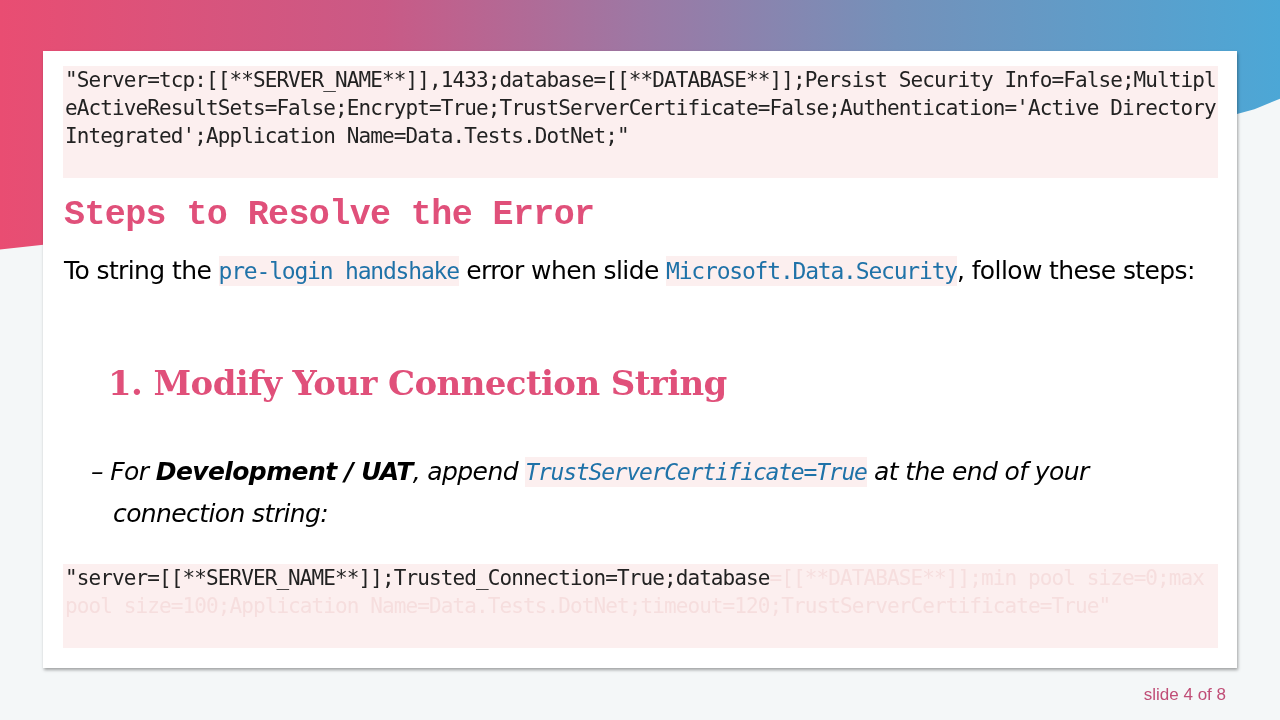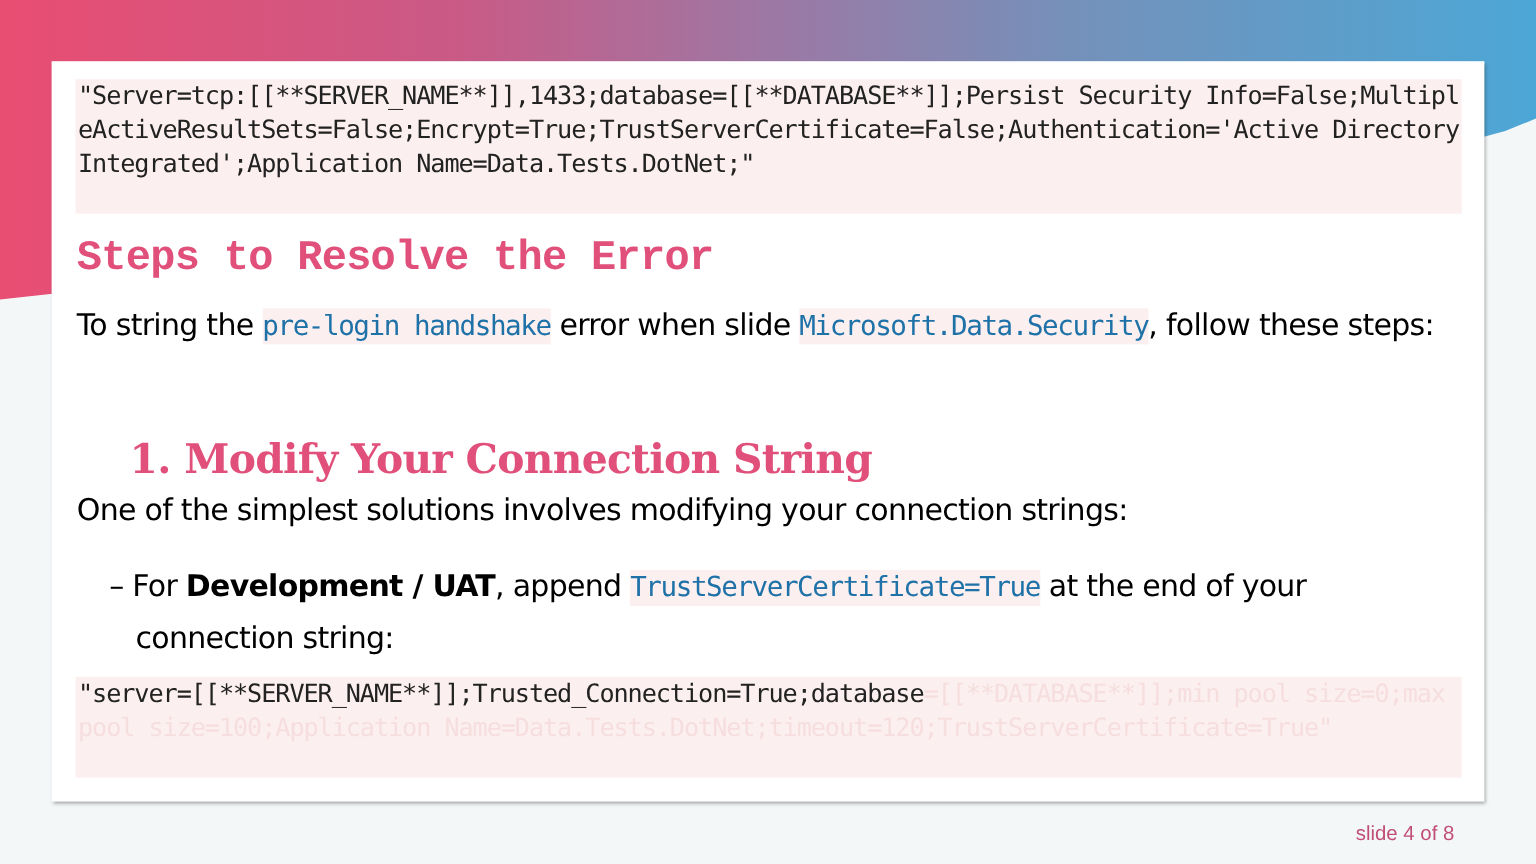--- a/index.html
+++ b/index.html
@@ -47,53 +47,52 @@
   .para {
     position: absolute;
     font-family: "DejaVu Sans", "Liberation Sans", sans-serif;
     font-size: 25px;
     color: #000;
     letter-spacing: -0.6px;
     line-height: 42px;
   }
   .p-intro { left: 21px; top: 199px; width: 1150px; }
   .p-one { left: 21px; top: 353px; width: 1150px; white-space: nowrap; }
-  .p-bullet { left: 48px; top: 417px; width: 1130px; padding-left: 22px; text-indent: -22px; }
+  .p-bullet { left: 48px; top: 400px; width: 1130px; padding-left: 22px; text-indent: -22px; font-style: italic; }
   .inline-code {
     font-family: "DejaVu Sans Mono", "Liberation Mono", monospace;
     font-size: 23px;
     letter-spacing: -1.2px;
     color: #1f72a8;
     background: #fcefef;
     padding: 2px 0;
   }
   .bold { font-weight: bold; }
   .slide-counter {
-    position: absolute; right: 68px; top: 685px;
+    position: absolute; right: 54px; top: 685px;
     font-family: "Liberation Sans", "DejaVu Sans", sans-serif;
     font-size: 17px;
     color: #c04e77;
   }
 </style>
 </head>
 <body>
 
 <div class="bg-band"></div>
 
 <div class="slide">
 
   <div class="code-block code-top"><span>"Server=tcp:[[**SERVER_NAME**]],1433;database=[[**DATABASE**]];Persist Security Info=False;MultipleActiveResultSets=False;Encrypt=True;TrustServerCertificate=False;Authentication='Active Directory Integrated';Application Name=Data.Tests.DotNet;"</span></div>
 
   <div class="heading h-steps">Steps to Resolve the Error</div>
 
   <div class="para p-intro"><span>To string the </span><span class="inline-code">pre-login handshake</span><span> error when slide </span><span class="inline-code">Microsoft.Data.Security</span><span>, follow these steps:</span></div>
 
   <div class="heading h-modify">1. Modify Your Connection String</div>
 
-  <div class="para p-one">One of the simplest solutions involves modifying your connection strings:</div>
 
   <div class="para p-bullet"><span>– </span><span>For </span><span class="bold">Development / UAT</span><span>, append </span><span class="inline-code">TrustServerCertificate=True</span><span> at the end of your connection string:</span></div>
 
   <div class="code-block code-bottom"><span>"server=[[**SERVER_NAME**]];Trusted_Connection=True;database</span><span class="faded">=[[**DATABASE**]];min pool size=0;max pool size=100;Application Name=Data.Tests.DotNet;timeout=120;TrustServerCertificate=True"</span></div>
 
 </div>
 
 <div class="slide-counter">slide 4 of 8</div>
 
 </body></html>

